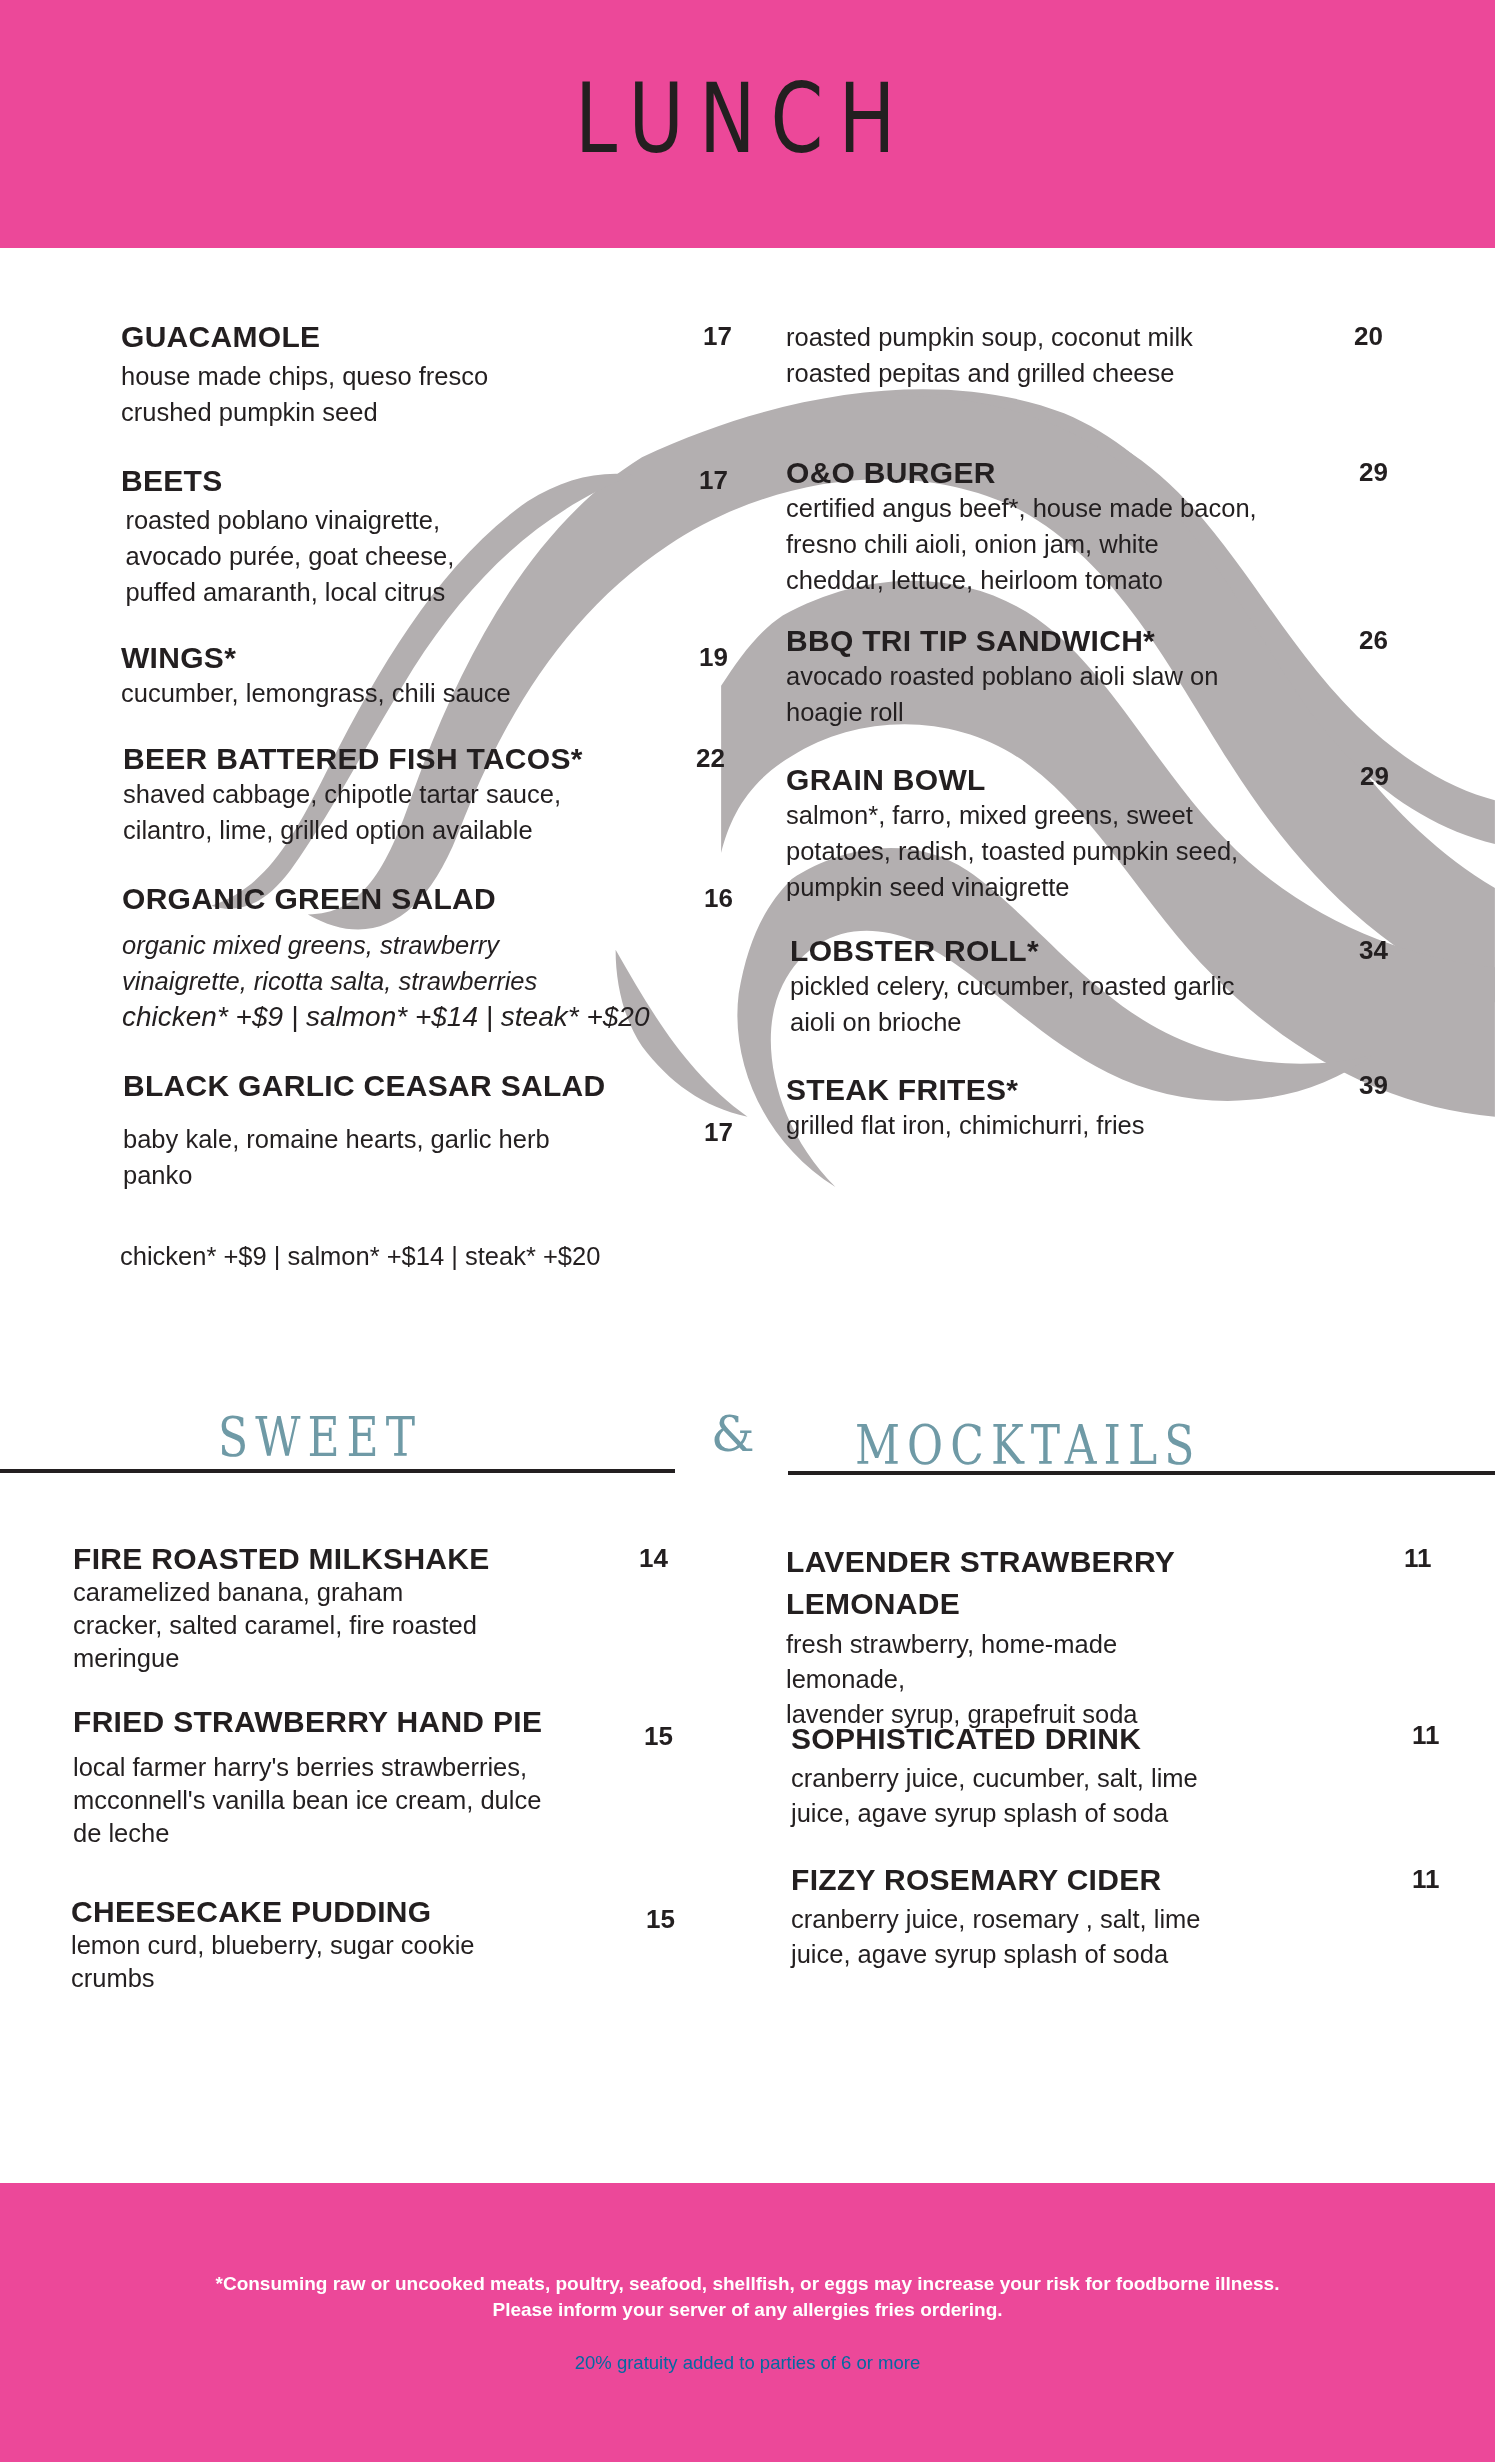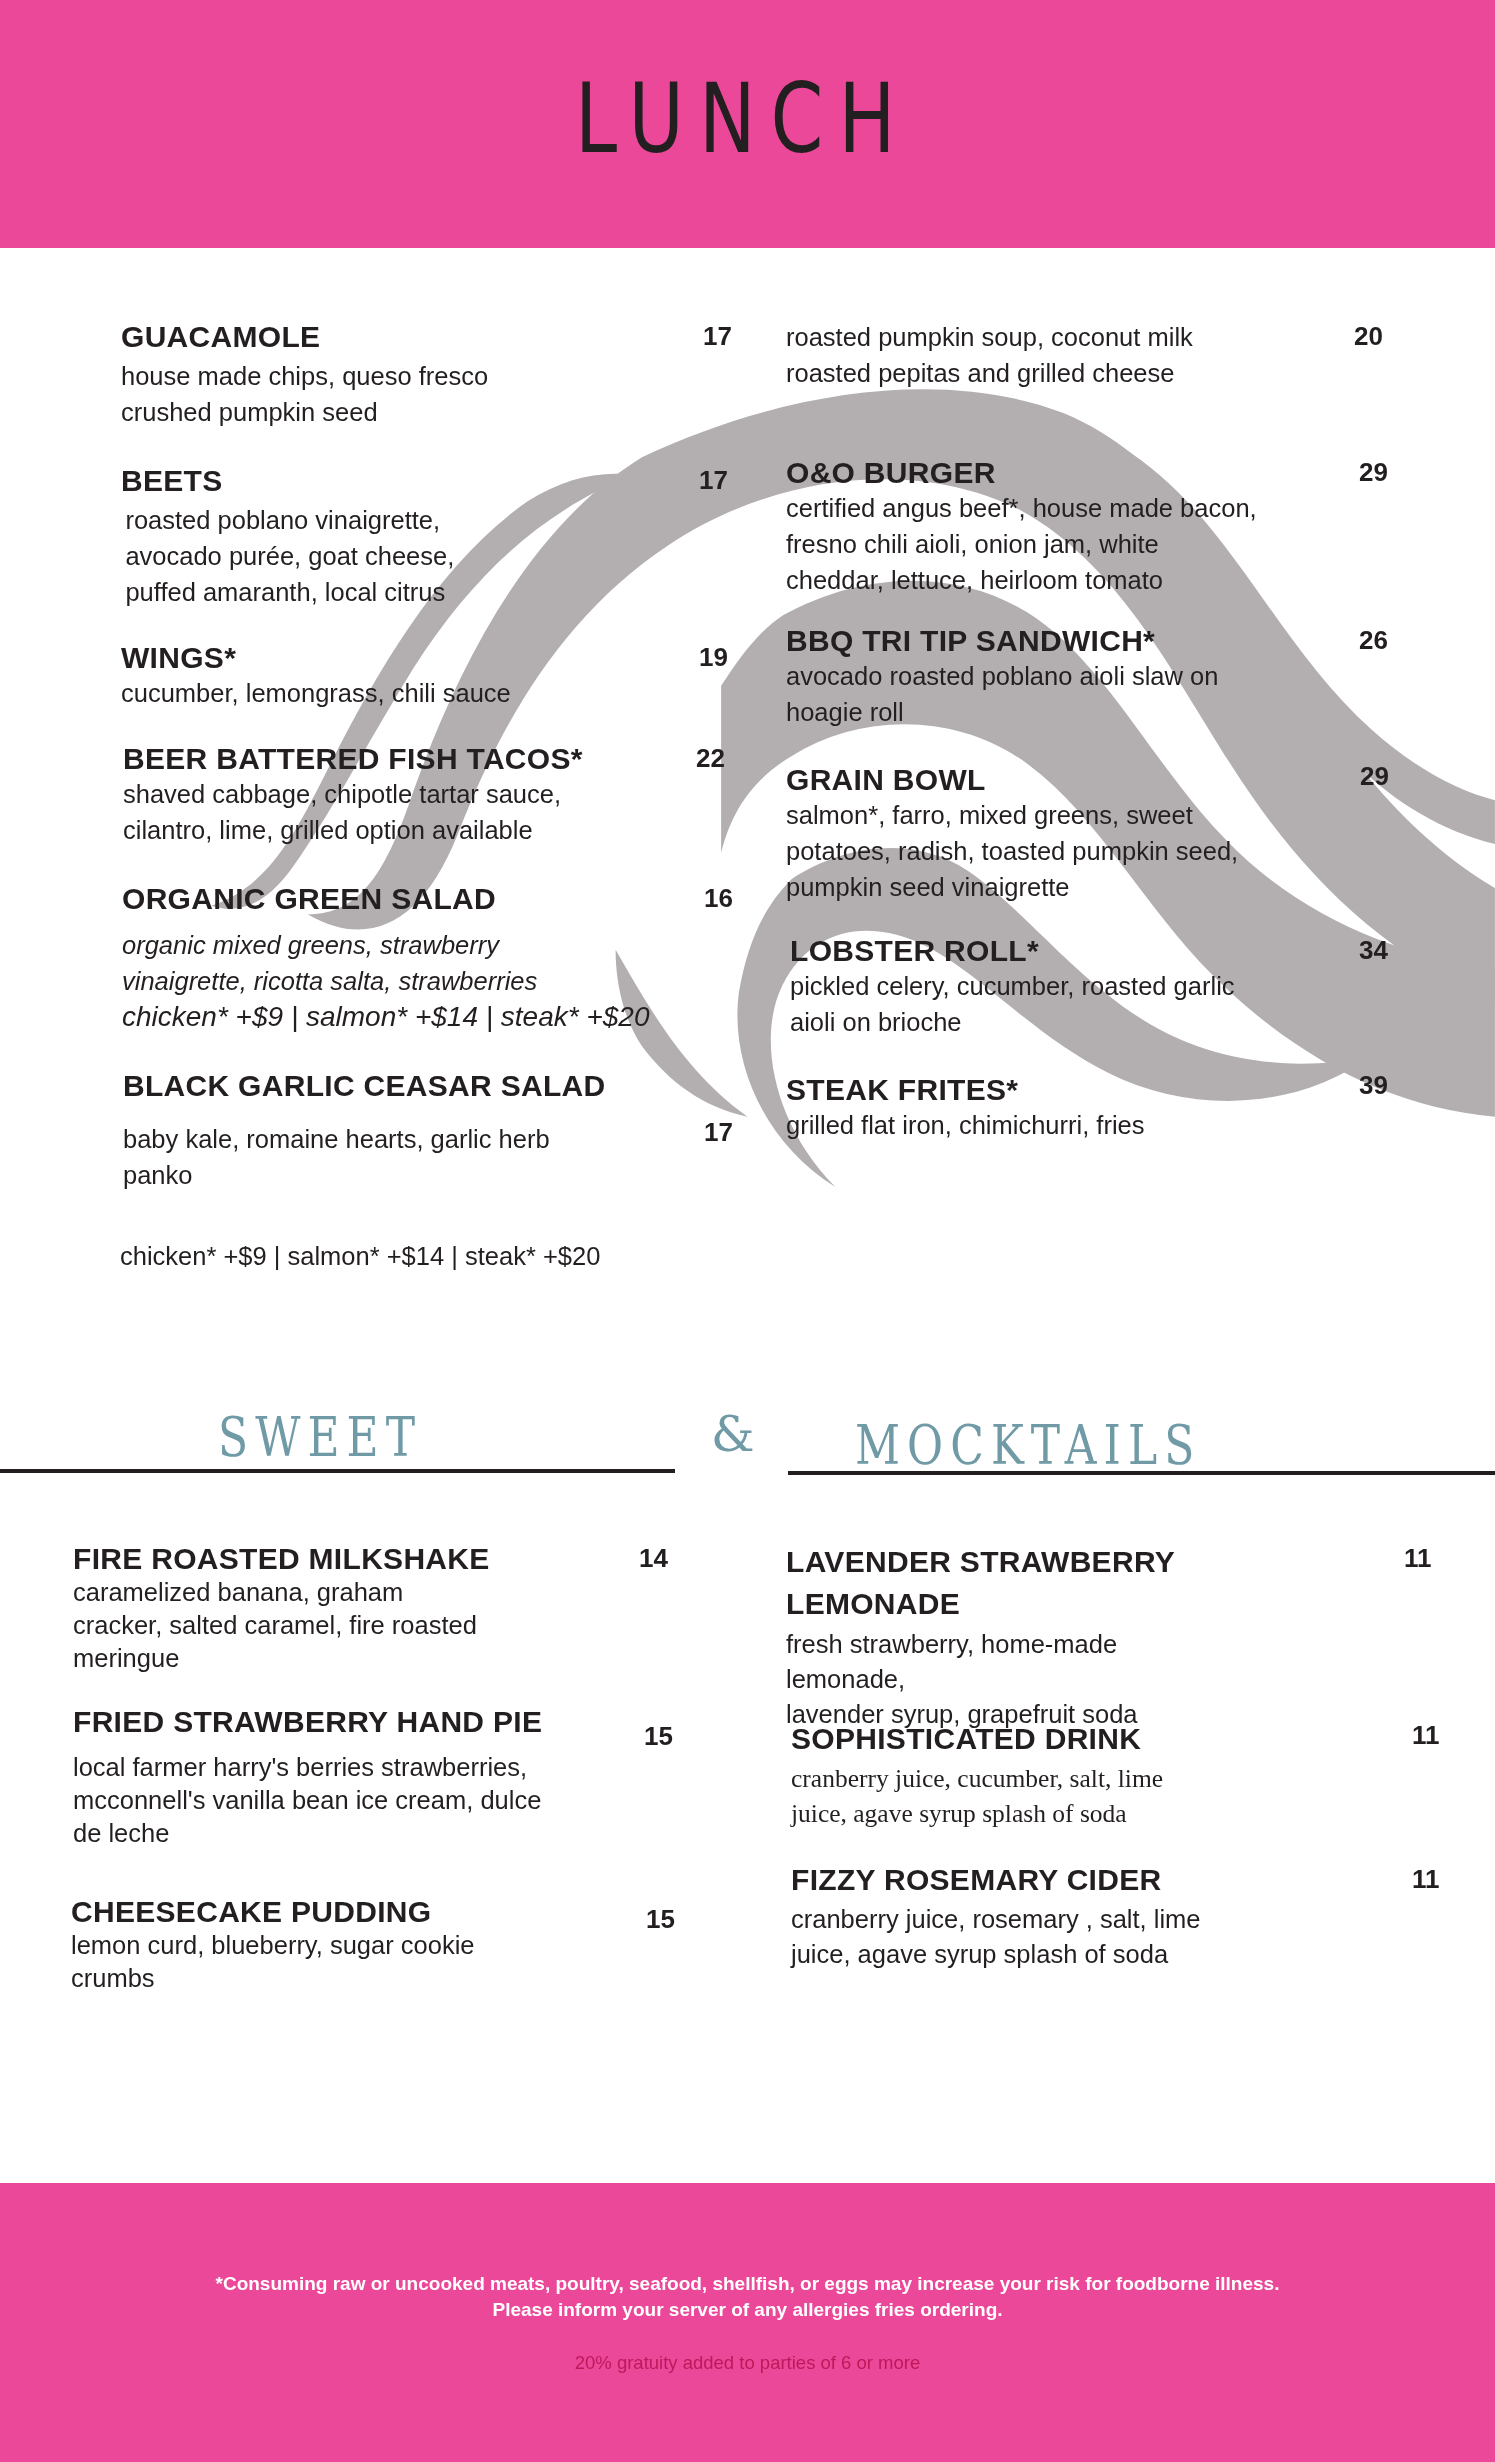--- a/index.html
+++ b/index.html
@@ -36,21 +36,21 @@
     transform: scaleX(0.8); transform-origin: left center;
   }
   .amp { position: absolute; color: #6f9aa6; font-family: "DejaVu Serif", serif; font-size: 49px; line-height: 1; }
   .rule { position: absolute; height: 4.4px; background: #231f20; }
   .footer-band { top: 2183px; height: 280px; }
   .footer-note {
     position: absolute; left: 0; width: 1495px; text-align: center; color: #ffffff;
     font-weight: bold; font-size: 19px; line-height: 26px;
   }
   .footer-gratuity {
-    position: absolute; left: 0; width: 1495px; text-align: center; color: #be185d;
+    position: absolute; left: 0; width: 1495px; text-align: center; color: #0369a1;
     font-size: 18.5px; line-height: 23px;
   }
 </style>
 </head>
 <body>
 
 <div class="band header-band">
   <div class="header-title">LUNCH</div>
 </div>
 
@@ -228,21 +228,21 @@
     <div class="name wrap" style="line-height:42px;">LAVENDER STRAWBERRY LEMONADE</div>
     <div class="desc" style="margin-top:1.8px; line-height:35px;">
       <div>fresh strawberry, home-made lemonade,</div>
       <div>lavender syrup, grapefruit soda</div>
     </div>
   </div>
   <div class="price" style="left:1404px; top:1541px;">11</div>
 
   <div class="item" style="left:791px; top:1721px; width:598px;">
     <div class="name">SOPHISTICATED DRINK</div>
-    <div class="desc" style="margin-top:5.3px; line-height:35px;font-family:Liberation Serif, serif;">
+    <div class="desc" style="margin-top:5.3px; line-height:35px;">
       <div>cranberry juice, cucumber, salt, lime</div>
       <div>juice, agave syrup splash of soda</div>
     </div>
   </div>
   <div class="price" style="left:1412px; top:1718px;">11</div>
 
   <div class="item" style="left:791px; top:1862px; width:598px;">
     <div class="name">FIZZY ROSEMARY CIDER</div>
     <div class="desc" style="margin-top:5.3px; line-height:35px;">
       <div>cranberry juice, rosemary , salt, lime</div>

